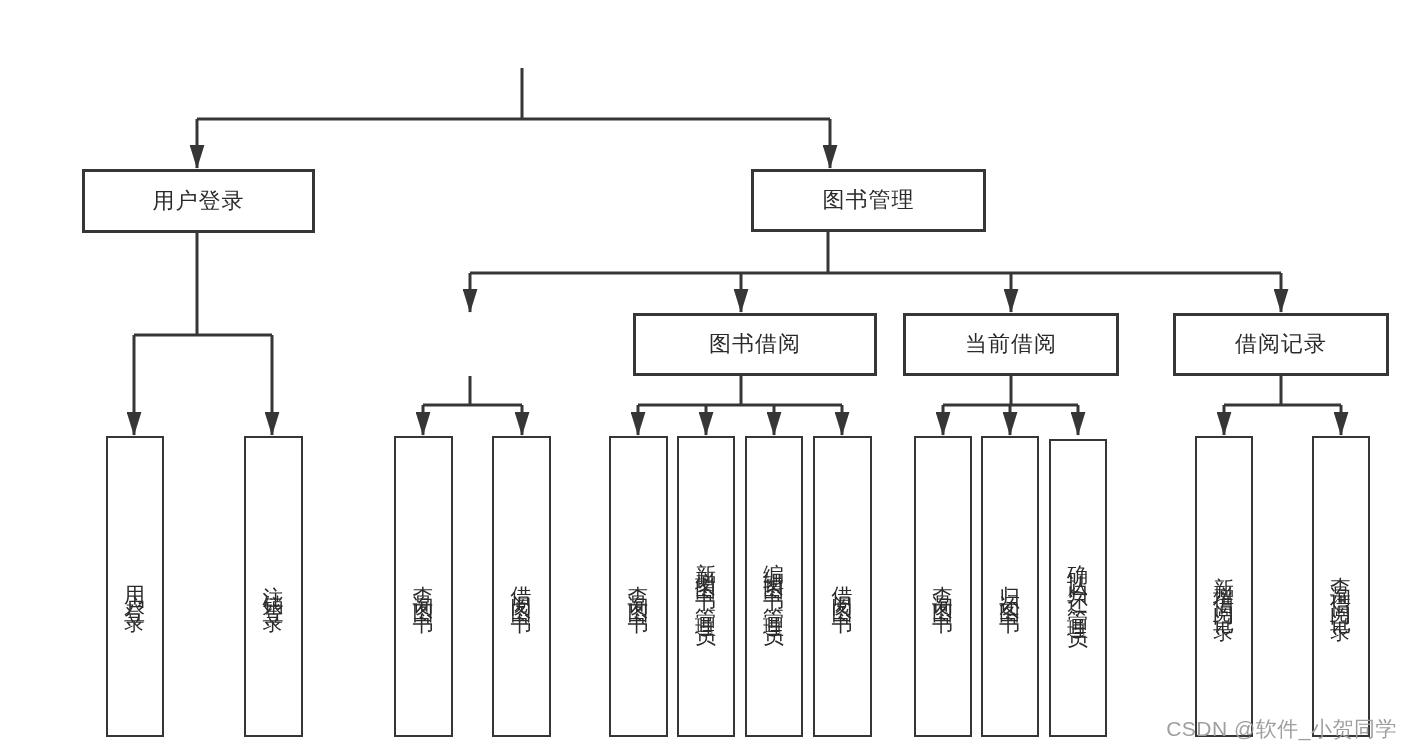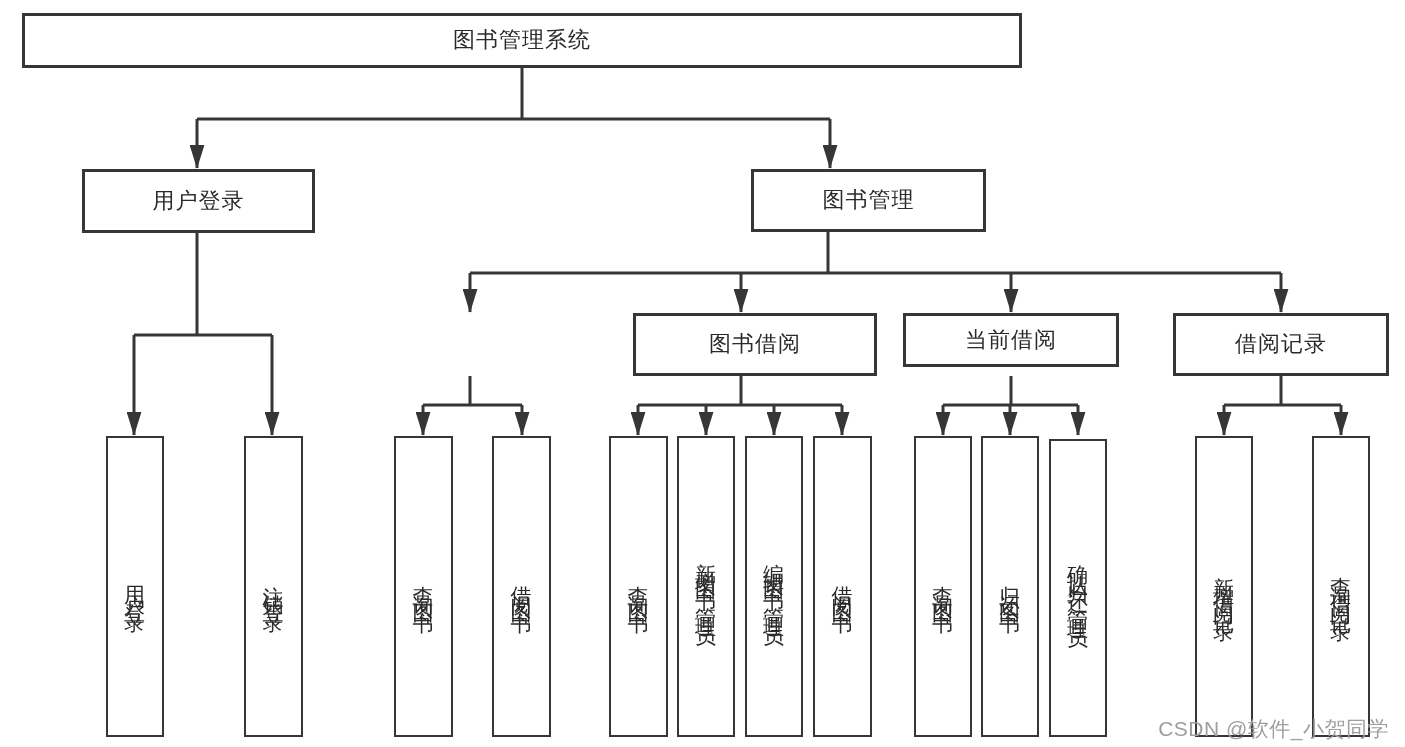--- a/index.html
+++ b/index.html
@@ -39,21 +39,21 @@
   }
   svg.connectors {
     position: absolute;
     left: 0; top: 0;
     width: 1405px;
     height: 747px;
     z-index: 1;
   }
   .watermark {
     position: absolute;
-    right: 16px;
+    right: 8px;
     bottom: 4px;
     font-size: 21px;
     color: #9e9e9e;
     letter-spacing: 0.5px;
     z-index: 4;
     white-space: nowrap;
     margin-left: 16px;
   }
 </style>
 </head>
@@ -96,27 +96,26 @@
     <line x1="842" y1="405" x2="842" y2="435" stroke="#363636" stroke-width="3" marker-end="url(#arr)"></line>
 
     <line x1="943" y1="405" x2="943" y2="435" stroke="#363636" stroke-width="3" marker-end="url(#arr)"></line>
     <line x1="1010" y1="405" x2="1010" y2="435" stroke="#363636" stroke-width="3" marker-end="url(#arr)"></line>
     <line x1="1078" y1="405" x2="1078" y2="435" stroke="#363636" stroke-width="3" marker-end="url(#arr)"></line>
 
     <line x1="1224" y1="405" x2="1224" y2="435" stroke="#363636" stroke-width="3" marker-end="url(#arr)"></line>
     <line x1="1341" y1="405" x2="1341" y2="435" stroke="#363636" stroke-width="3" marker-end="url(#arr)"></line>
   </svg>
 
-  <div class="box hbox" style="left:22px; top:13px; width:1000px; height:55px;">图书管理系统</div>
 
   <div class="box hbox" style="left:82px; top:169px; width:233px; height:64px;">用户登录</div>
   <div class="box hbox" style="left:711px; top:169px; width:235px; height:63px;margin-left:40px;">图书管理</div>
 
   <div class="box hbox" style="left:633px; top:313px; width:244px; height:63px;">图书借阅</div>
-  <div class="box hbox" style="left:903px; top:313px; width:216px; height:54px;">当前借阅</div>
+  <div class="box hbox" style="left:903px; top:313px; width:216px; height:63px;">当前借阅</div>
   <div class="box hbox" style="left:1173px; top:313px; width:216px; height:63px;">借阅记录</div>
 
   <div class="box vbox" style="left:106px; top:436px; width:58px; height:301px;">用户登录</div>
   <div class="box vbox" style="left:244px; top:436px; width:59px; height:301px;">注销登录</div>
 
   <div class="box vbox" style="left:394px; top:436px; width:59px; height:301px;">查询图书</div>
   <div class="box vbox" style="left:492px; top:436px; width:59px; height:301px;">借阅图书</div>
 
   <div class="box vbox" style="left:609px; top:436px; width:59px; height:301px;">查询图书</div>
   <div class="box vbox" style="left:677px; top:436px; width:58px; height:301px;">新增图书（管理员）</div>

